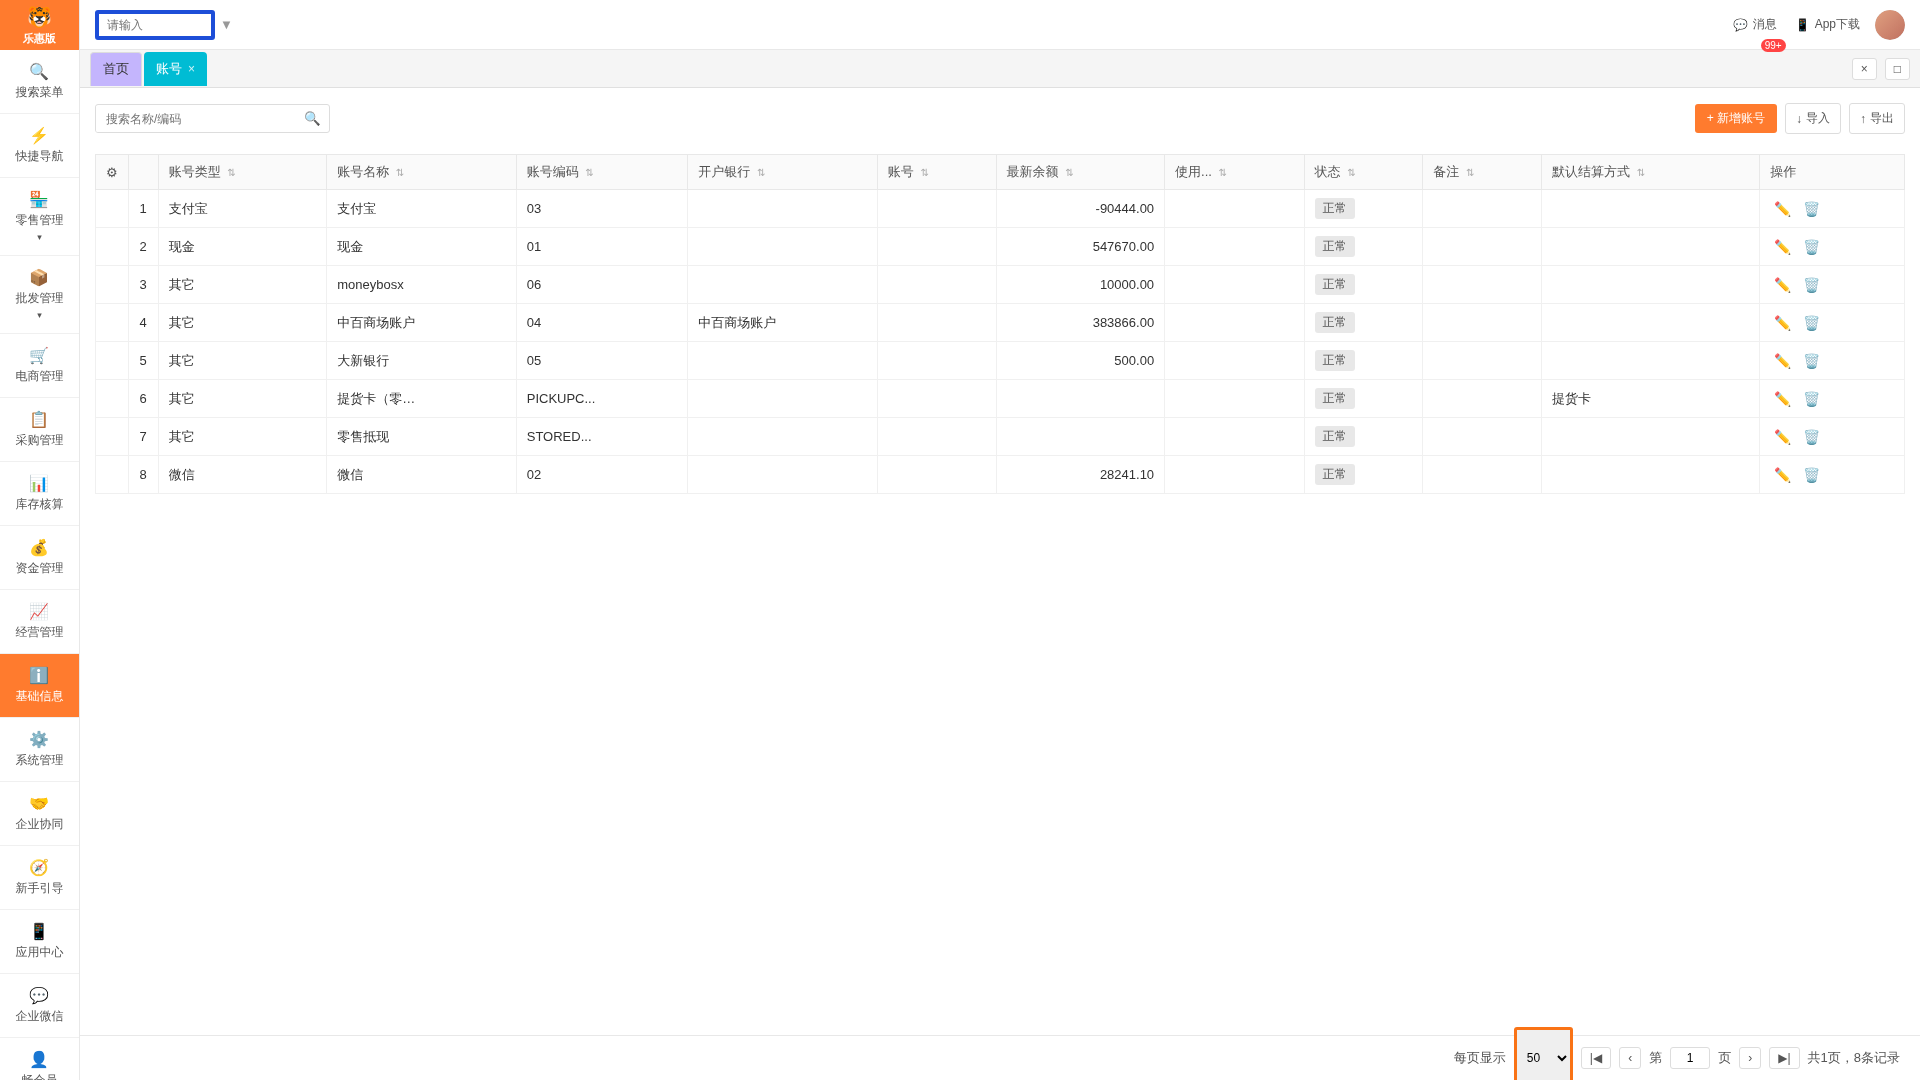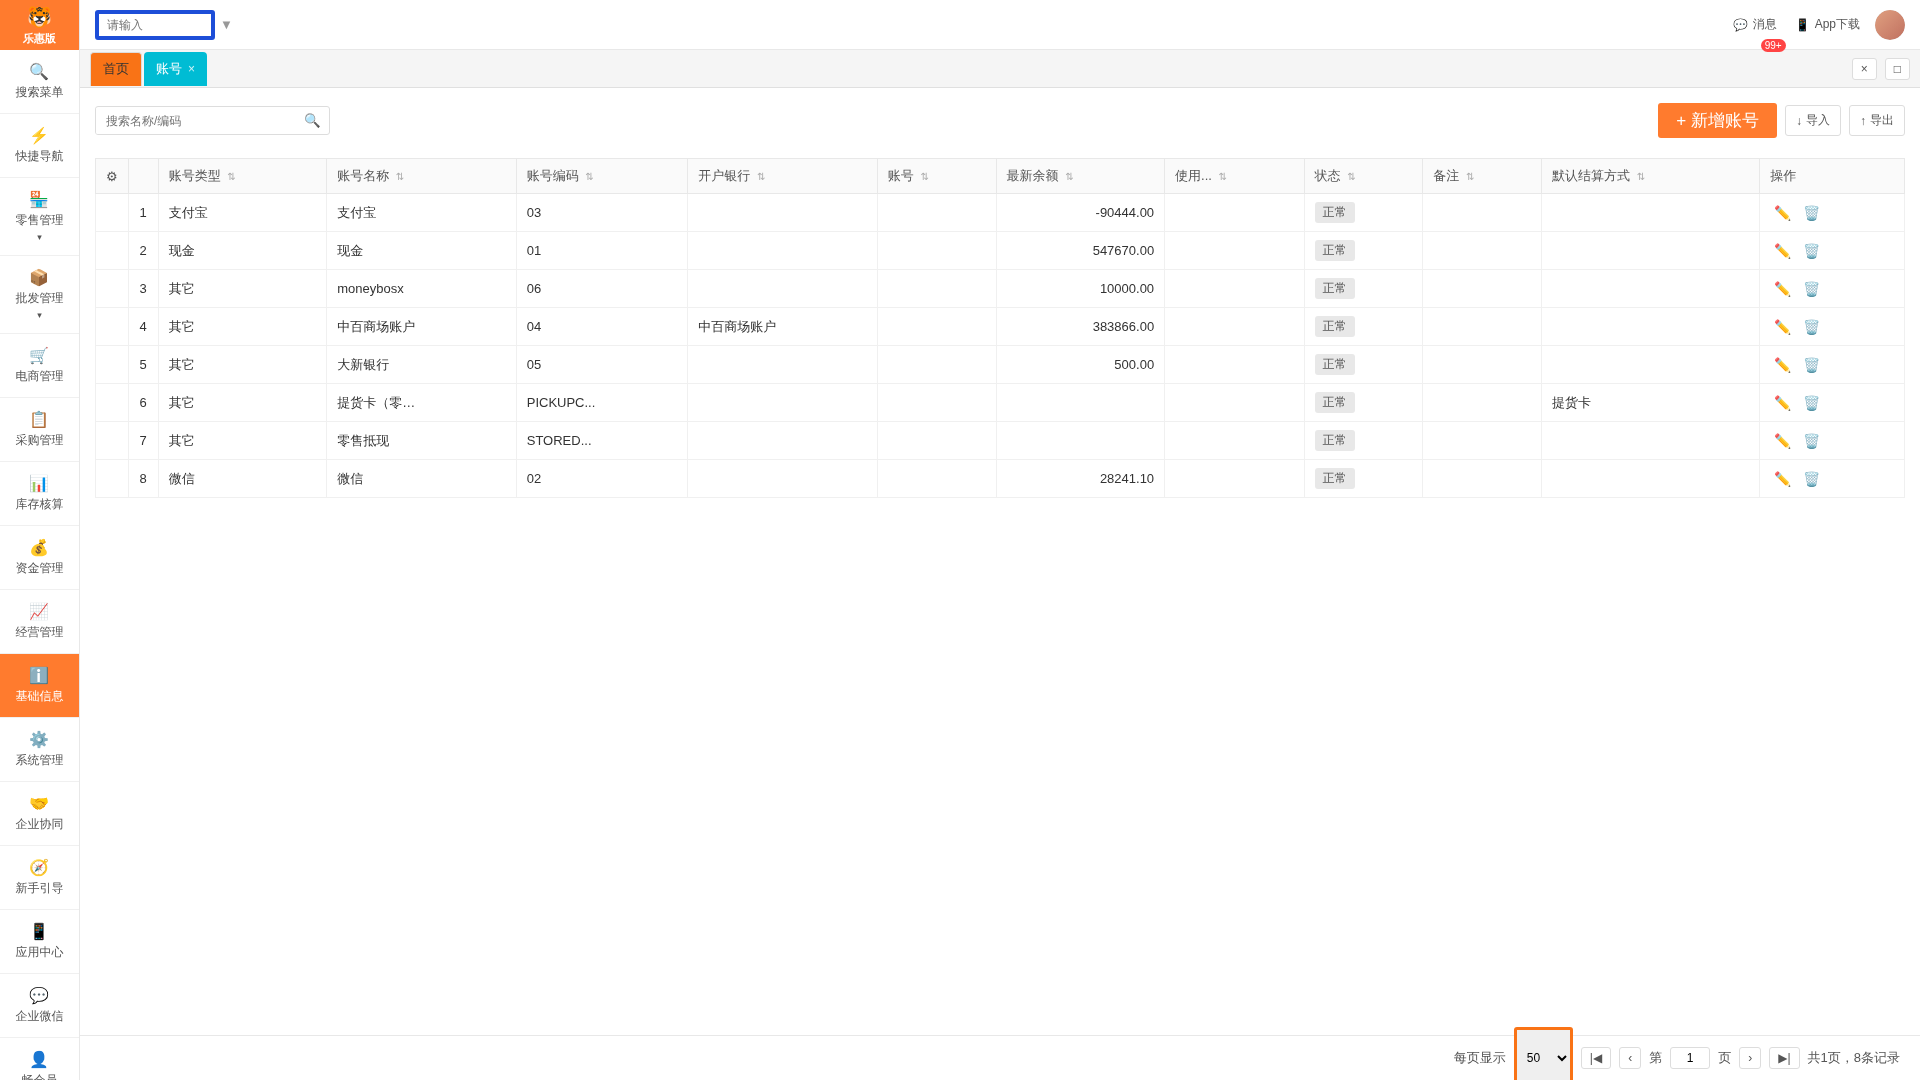--- a/index.html
+++ b/index.html
@@ -140,21 +140,21 @@
       font-size: 13px;
       color: #555;
       border-radius: 4px 4px 0 0;
       margin-right: 2px;
     }
     .tab.active {
       background: #00bcd4;
       color: white;
     }
     .tab.home {
-      background: #f97316;
+      background: #c4b5fd;
       color: #333;
       border: 1px solid #ddd;
       border-bottom: none;
       align-items: center;
     }
     .tab-close {
       font-size: 12px;
       color: rgba(255,255,255,0.8);
       cursor: pointer;
     }
@@ -204,24 +204,24 @@
     }
     .toolbar-right {
       display: flex;
       align-items: center;
       gap: 8px;
     }
     .btn-add {
       background: #ff7b2e;
       color: white;
       border: none;
-      padding: 6px 18px;
-      border-radius: 3px;
-      cursor: pointer;
-      font-size: 17px;
+      padding: 6px 12px;
+      border-radius: 3px;
+      cursor: pointer;
+      font-size: 12px;
     }
     .btn-import, .btn-export {
       background: none;
       border: 1px solid #ddd;
       padding: 6px 10px;
       border-radius: 3px;
       cursor: pointer;
       font-size: 12px;
       color: #555;
       display: flex;

